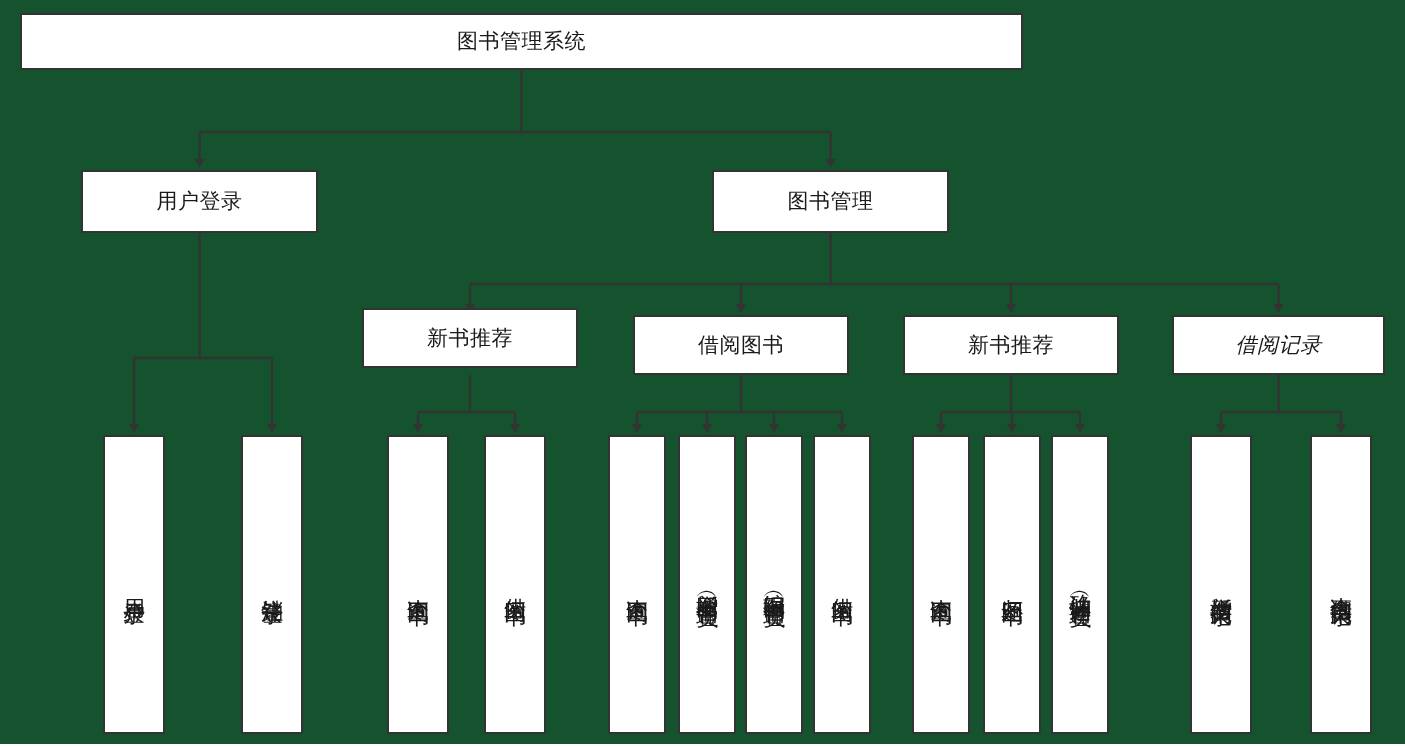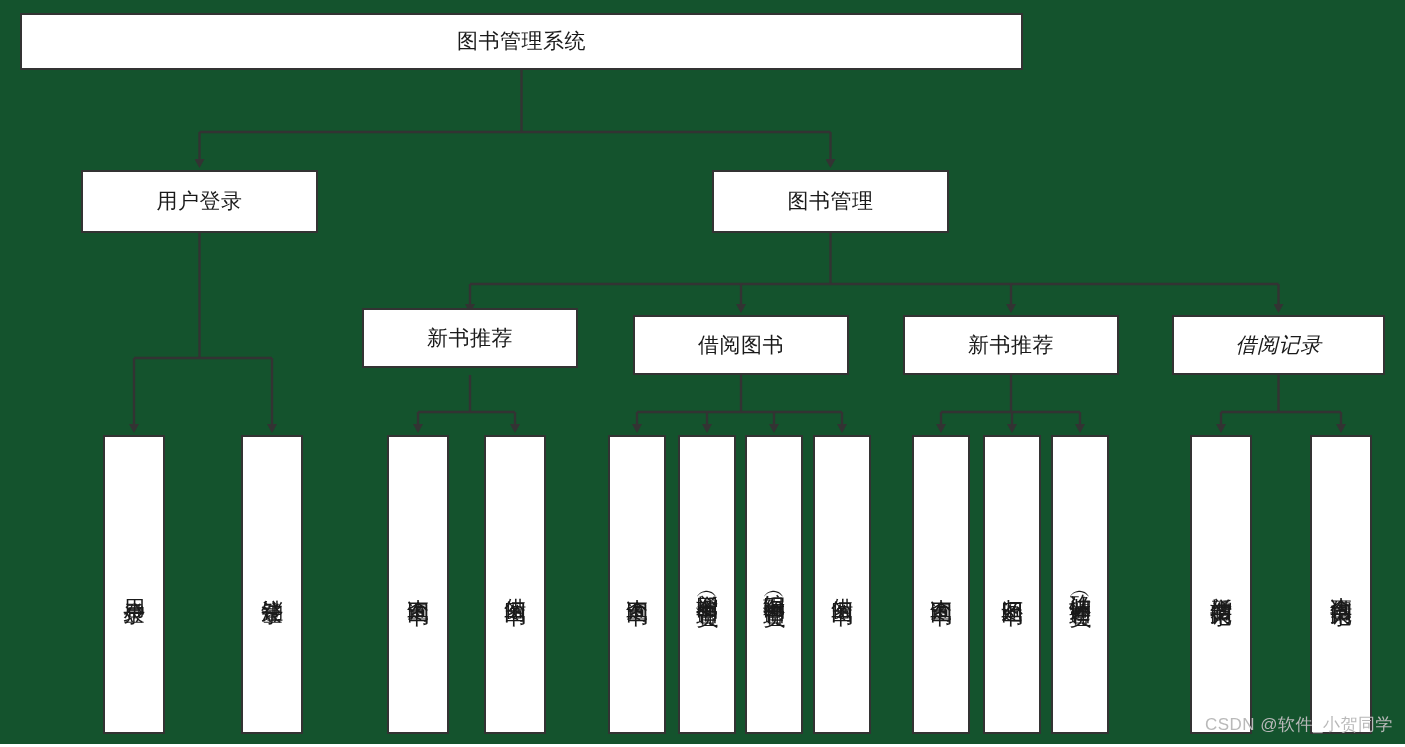--- a/index.html
+++ b/index.html
@@ -188,15 +188,14 @@
   </div>
 
   <div class="node v-node" style="left: 1190px; top: 435px; width: 62px; height: 299px;">
     <span class="label">新增借阅记录</span>
   </div>
 
   <div class="node v-node" style="left: 1310px; top: 435px; width: 62px; height: 299px;">
     <span class="label">查询借阅记录</span>
   </div>
 
-  <div class="watermark">CSDN @软件_小贺同学</div>
 
 </div>
 
 </body></html>

